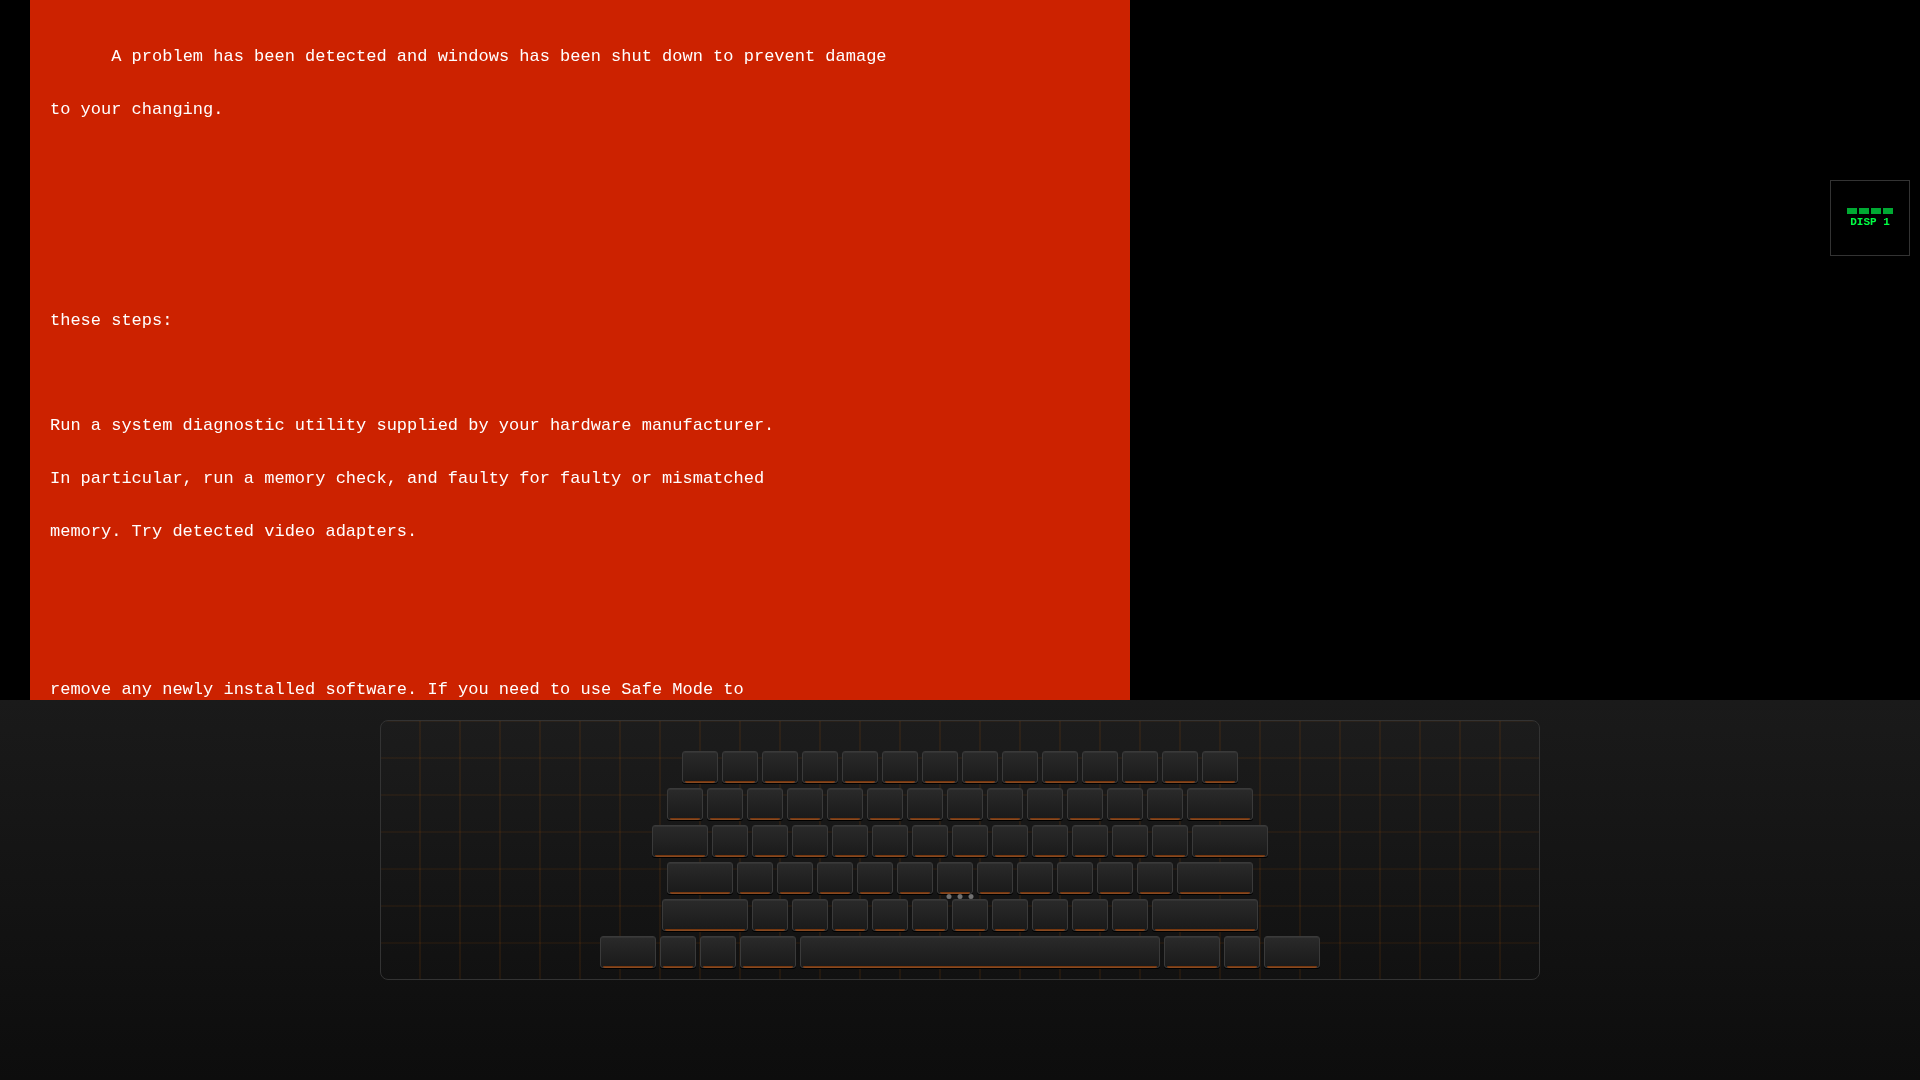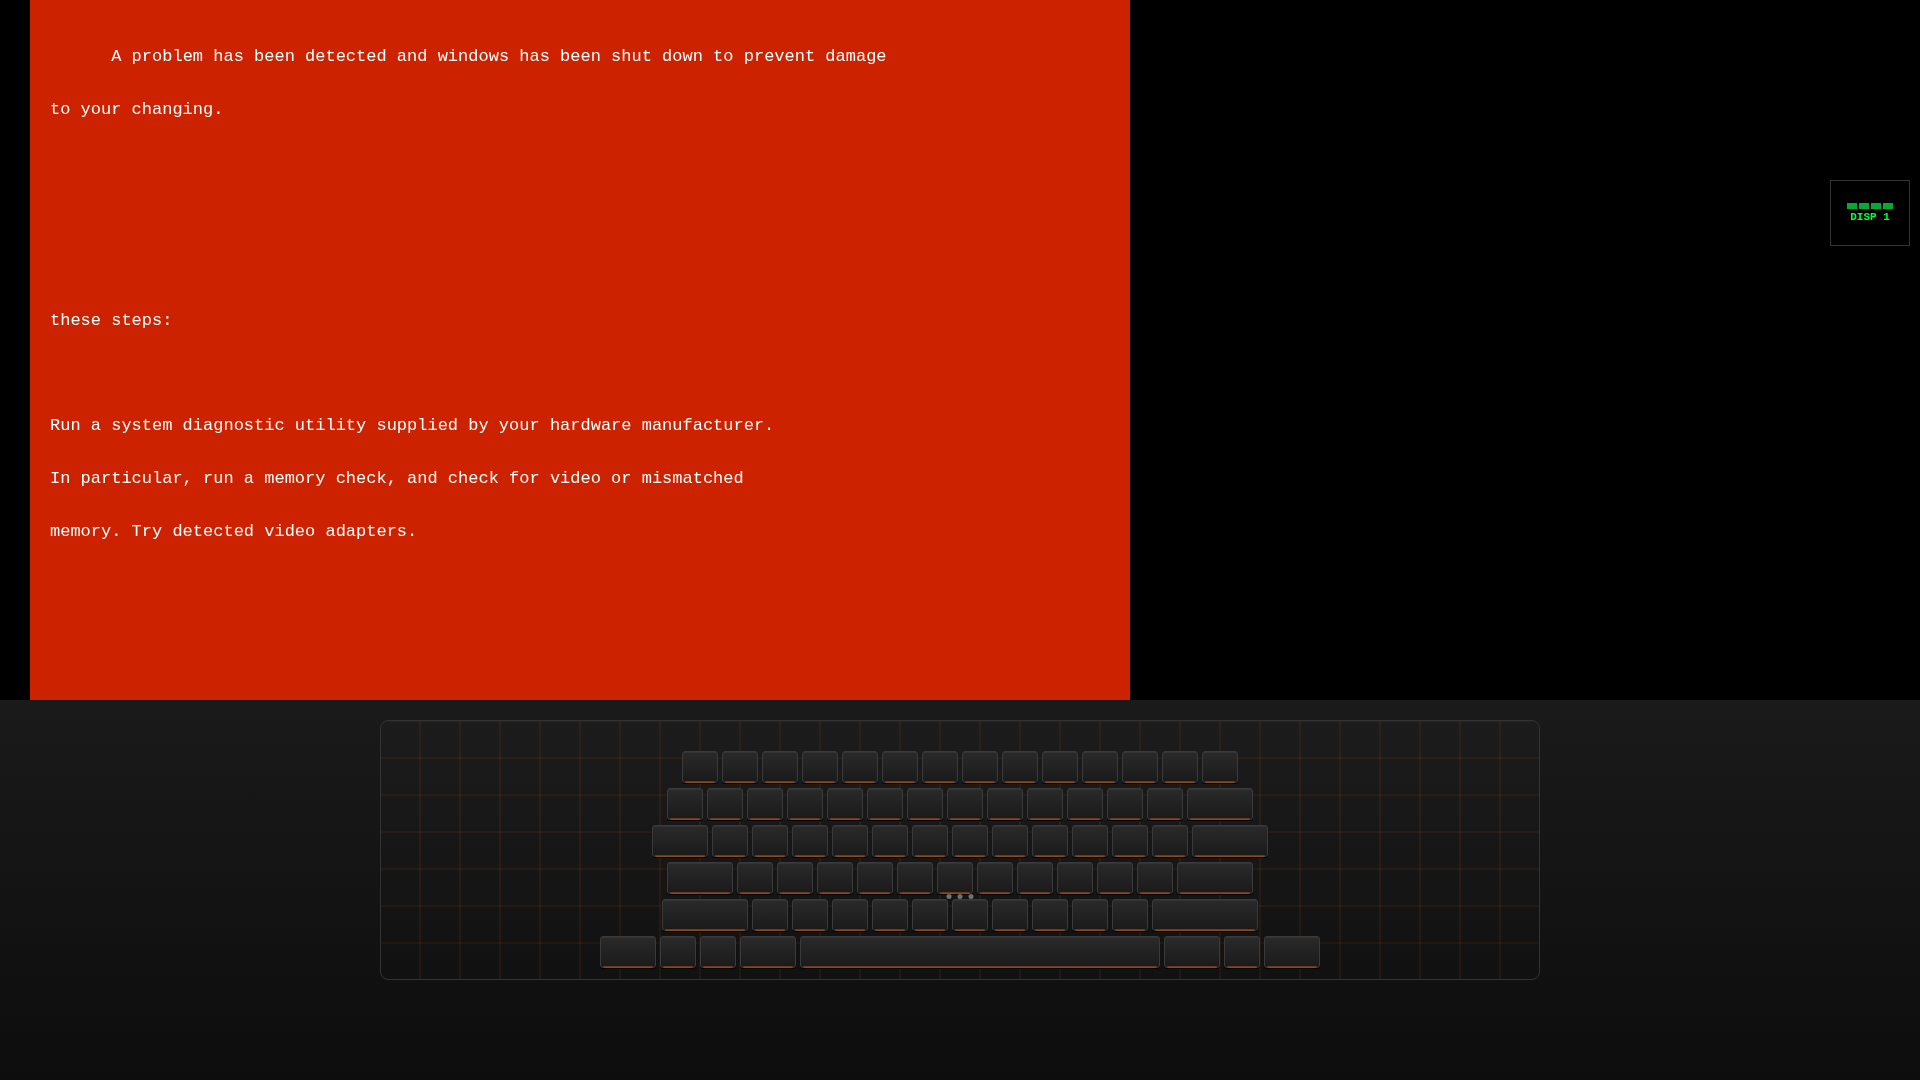--- a/index.html
+++ b/index.html
@@ -130,21 +130,21 @@
       background: rgba(255, 100, 0, 0.4);
       border-radius: 0 0 2px 2px;
     }
 
     
     .display-indicator {
       position: absolute;
       top: 180px;
       right: 10px;
       width: 80px;
-      height: 66px;
+      height: 76px;
       background: #000;
       border: 1px solid #333;
       display: flex;
       flex-direction: column;
       align-items: center;
       justify-content: center;
       gap: 2px;
     }
 
     .disp-text {
@@ -201,25 +201,25 @@
   <div class="bsod-screen">
     <div class="bsod-text">
       <span>A problem has been detected and windows has been shut down to prevent damage</span>
       <br><span>to your changing.</span>
       <br>
       <br>
       <br>
       <br><span>these steps:</span>
       <br>
       <br><span>Run a system diagnostic utility supplied by your hardware manufacturer.</span>
-      <br><span>In particular, run a memory check, and check for video or mismatched</span>
+      <br><span>In particular, run a memory check, and faulty for faulty or mismatched</span>
       <br><span>memory. Try detected video adapters.</span>
       <br>
       <br>
-      <br>
+      <br><span>remove any newly installed software. If you need to use Safe Mode to</span>
       <br>
       <br>
       <br>
       <br>
       <br>
       <br>
       <br>
       <br>
       <br>
       <br>

